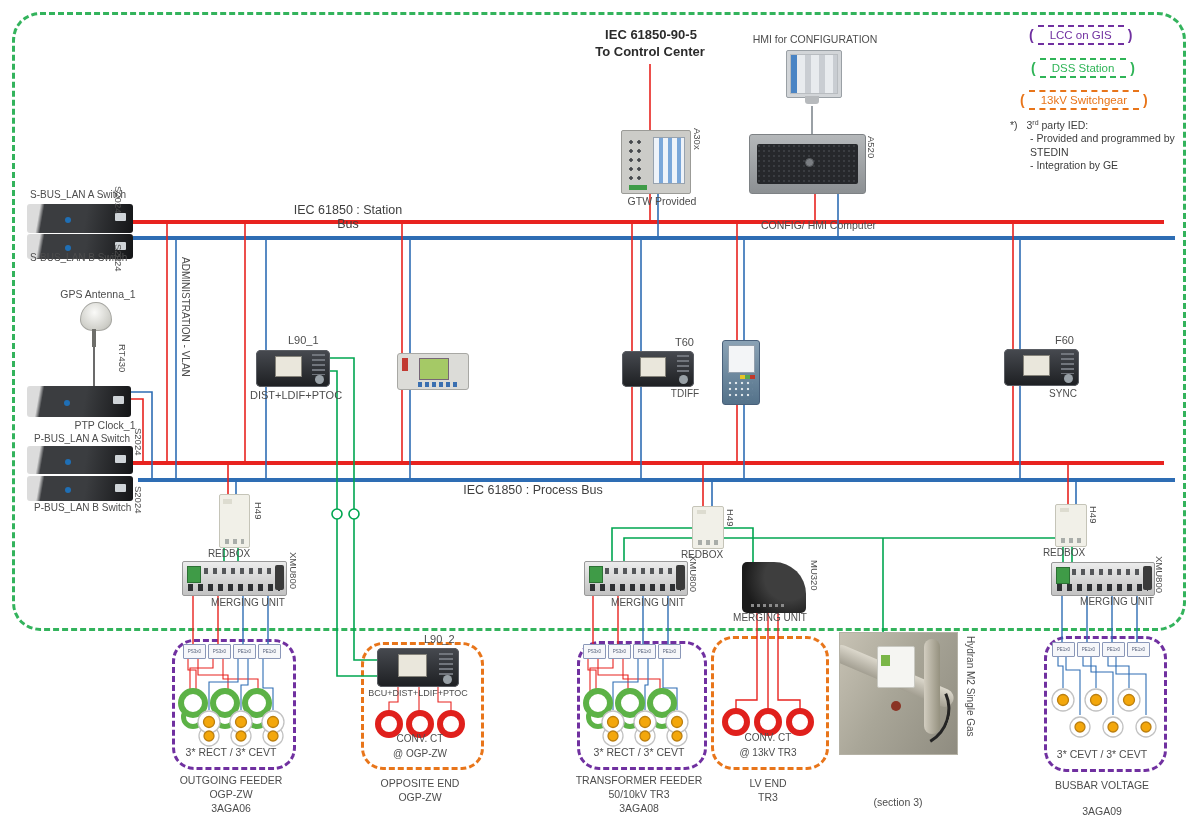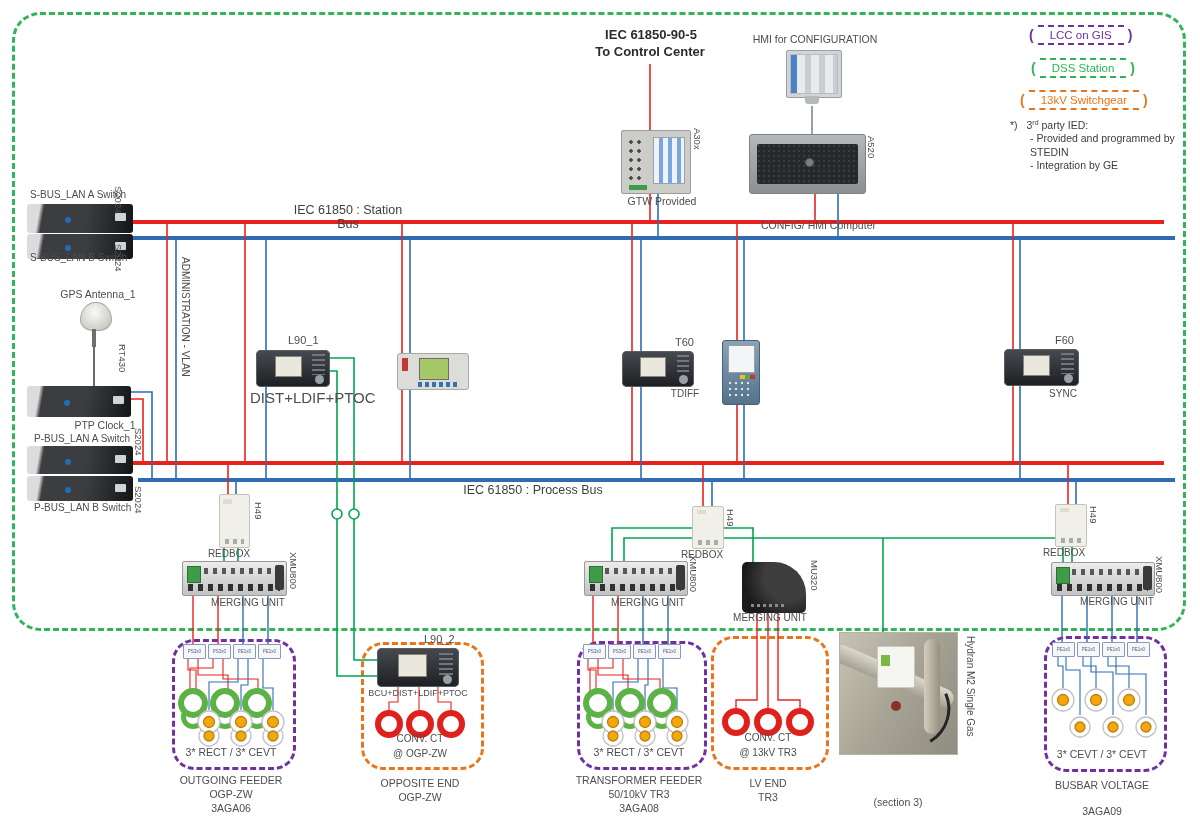--- a/index.html
+++ b/index.html
@@ -145,21 +145,21 @@
   <div class="lbl" style="left:34px;top:502px;font-size:10px;">P-BUS_LAN B Switch</div>
   <div class="vlabel" style="left:144px;top:486px;">S2024</div>
 
   <div class="lbl c" style="left:744px;top:33px;width:142px;">HMI for CONFIGURATION</div>
   <div class="lbl c" style="left:612px;top:195px;width:100px;">GTW Provided</div>
   <div class="vlabel" style="left:703px;top:128px;">A30x</div>
   <div class="lbl c" style="left:746px;top:196px;width:145px;margin-top:23px;">CONFIG/ HMI Computer</div>
   <div class="vlabel" style="left:877px;top:136px;">A520</div>
 
   <div class="lbl" style="left:288px;top:334px;font-size:11px;">L90_1</div>
-  <div class="lbl c" style="left:250px;top:389px;width:86px;font-size:15px;">DIST+LDIF+PTOC</div>
+  <div class="lbl c" style="left:250px;top:389px;width:86px;font-size:11px;">DIST+LDIF+PTOC</div>
   <div class="lbl" style="left:675px;top:336px;font-size:11px;">T60</div>
   <div class="lbl c" style="left:662px;top:388px;width:46px;font-size:10px;">TDIFF</div>
   <div class="lbl" style="left:1055px;top:334px;font-size:11px;">F60</div>
   <div class="lbl c" style="left:1040px;top:388px;width:46px;font-size:10px;">SYNC</div>
   <div class="lbl" style="left:424px;top:633px;font-size:11px;">L90_2</div>
   <div class="lbl c" style="left:360px;top:688px;width:116px;font-size:9px;">BCU+DIST+LDIF+PTOC</div>
 
   <div class="lbl c" style="left:199px;top:548px;width:60px;font-size:10px;">REDBOX</div>
   <div class="vlabel" style="left:264px;top:502px;">H49</div>
   <div class="lbl c" style="left:672px;top:549px;width:60px;font-size:10px;">REDBOX</div>

